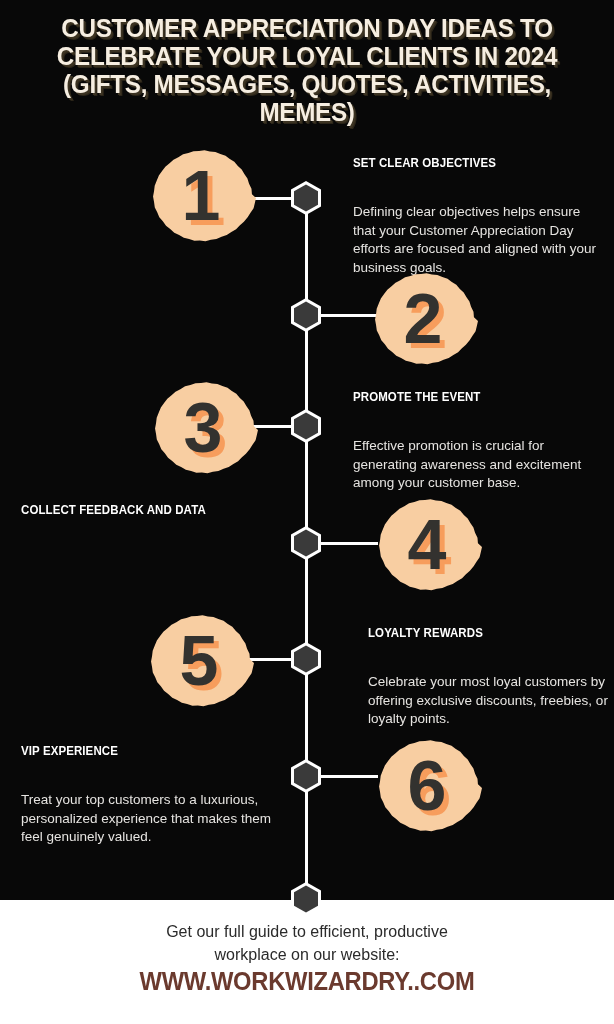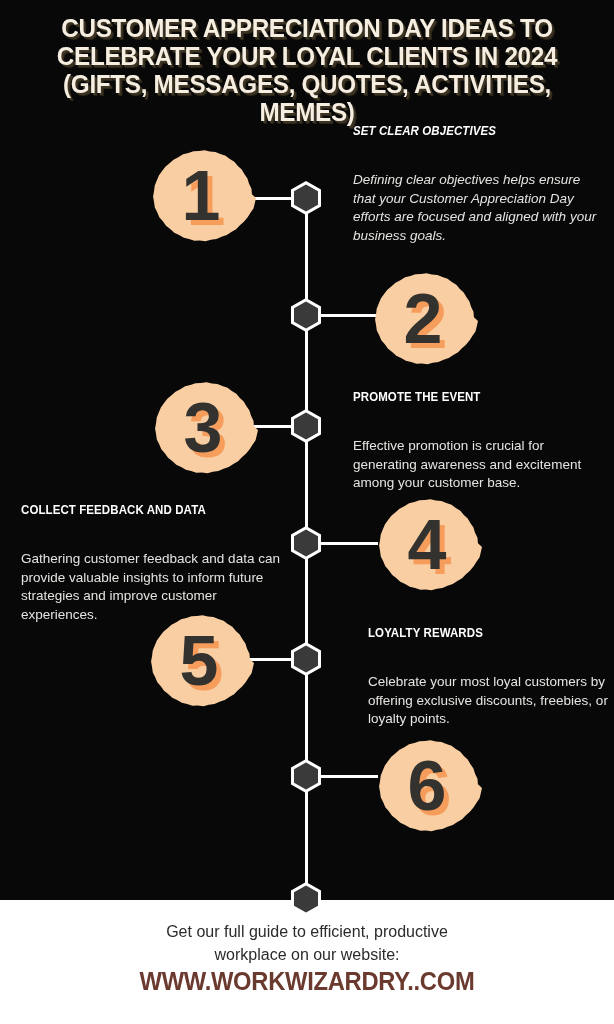--- a/index.html
+++ b/index.html
@@ -246,41 +246,44 @@
   </div>
   <div class="badge" style="left:144px; top:608px;">
     <div class="burst"></div>
     <div class="num">5</div>
   </div>
   <div class="badge" style="left:372px; top:733px;">
     <div class="burst"></div>
     <div class="num">6</div>
   </div>
 
-  <div class="step-text" style="left:353px; top:124px; width:245px;font-style:italic;">
+  <div class="step-text" style="left:353px; top:156px; width:245px;">
     <div class="step-head">SET CLEAR OBJECTIVES</div>
     <div class="step-body">Defining clear objectives helps ensure that your Customer Appreciation Day efforts are focused and aligned with your business goals.</div>
   </div>
 
 
   <div class="step-text" style="left:353px; top:390px; width:230px;">
     <div class="step-head">PROMOTE THE EVENT</div>
     <div class="step-body">Effective promotion is crucial for generating awareness and excitement among your customer base.</div>
   </div>
 
   <div class="step-text" style="left:21px; top:503px; width:260px;">
     <div class="step-head">COLLECT FEEDBACK AND DATA</div>
-    <div class="step-body">Gathering customer feedback and data can provide valuable insights to inform future strategies and improve customer experiences.</div>
   </div>
 
   <div class="step-text" style="left:368px; top:626px; width:243px;">
     <div class="step-head">LOYALTY REWARDS</div>
     <div class="step-body">Celebrate your most loyal customers by offering exclusive discounts, freebies, or loyalty points.</div>
   </div>
 
+  <div class="step-text" style="left:21px; top:744px; width:250px;">
+    <div class="step-head">VIP EXPERIENCE</div>
+    <div class="step-body">Treat your top customers to a luxurious, personalized experience that makes them feel genuinely valued.</div>
+  </div>
 
   <div class="footer">
     <div class="footer-line">
       <span>Get our full guide to efficient, productive</span><br>
       <span>workplace on our website:</span>
     </div>
     <div class="footer-url">WWW.WORKWIZARDRY..COM</div>
   </div>
 
 </div>

